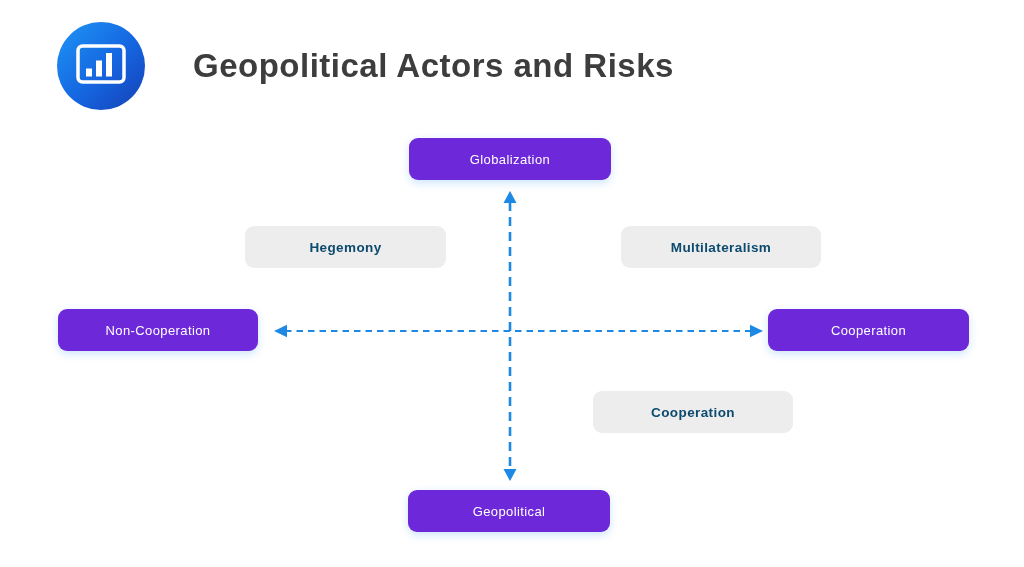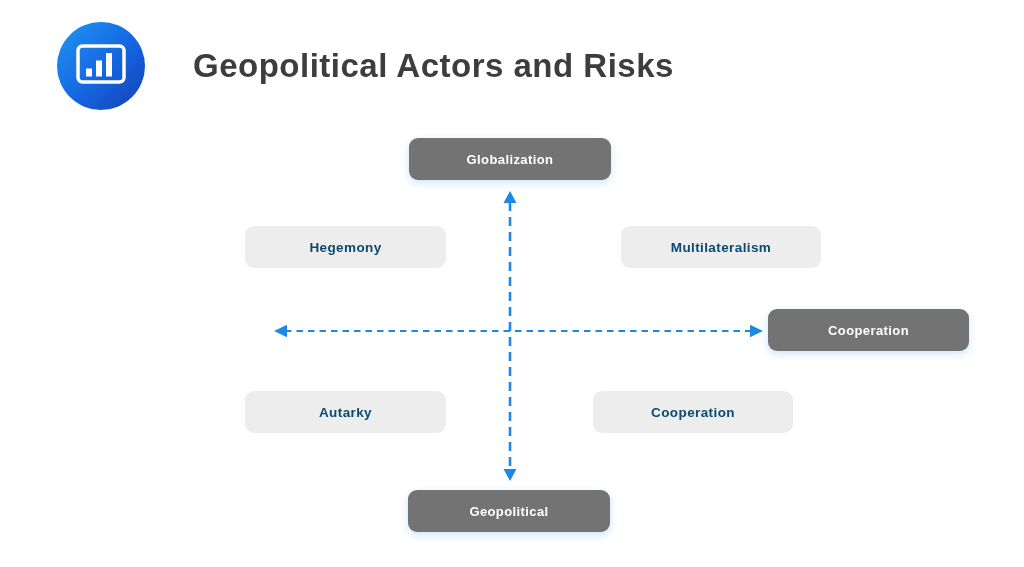--- a/index.html
+++ b/index.html
@@ -28,23 +28,23 @@
   
   .node {
     position: absolute; height: 42px; width: 201px;
     display: flex; align-items: center; justify-content: center;
     border-radius: 9px;
     font-size: 13px;
     letter-spacing: 0.4px;
     white-space: nowrap;
   }
   .node.blue {
-    background: #737373;
+    background: #6d28d9;
     color: #ffffff;
-    font-weight: bold;
+    font-weight: normal;
     box-shadow: 0 3px 8px rgba(21, 136, 236, 0.22);
   }
   .node.gray {
     background: #ededed;
     color: #0c4a6e;
     font-weight: 600;
     font-size: 13.5px;
   }
 
   .axes-svg {
@@ -80,26 +80,26 @@
 
     <g>
       <line x1="285" y1="331" x2="752" y2="331" stroke="#1e88e5" stroke-width="2.2" stroke-dasharray="6.5 5"></line>
       <polygon points="274,331 287,324.8 287,337.2" fill="#1e88e5"></polygon>
       <polygon points="763,331 750,324.8 750,337.2" fill="#1e88e5"></polygon>
     </g>
   </svg>
 
   <div class="node blue" style="left:409px; top:138px; width:202px;">Globalization</div>
 
+  <div class="node blue" style="left:58px; top:309px; width:200px;">Non-Cooperation</div>
 
   <div class="node blue" style="left:768px; top:309px; width:201px;">Cooperation</div>
 
   <div class="node blue" style="left:408px; top:490px; width:202px;">Geopolitical</div>
 
   <div class="node gray" style="left:245px; top:226px;">Hegemony</div>
 
   <div class="node gray" style="left:593px; top:226px; width:200px;margin-left:28px;">Multilateralism</div>
 
-  <div class="node gray" style="left:245px; top:391px;">Autarky</div>
 
   <div class="node gray" style="left:593px; top:391px; width:200px;">Cooperation</div>
 
 </div>
 
 </body></html>

